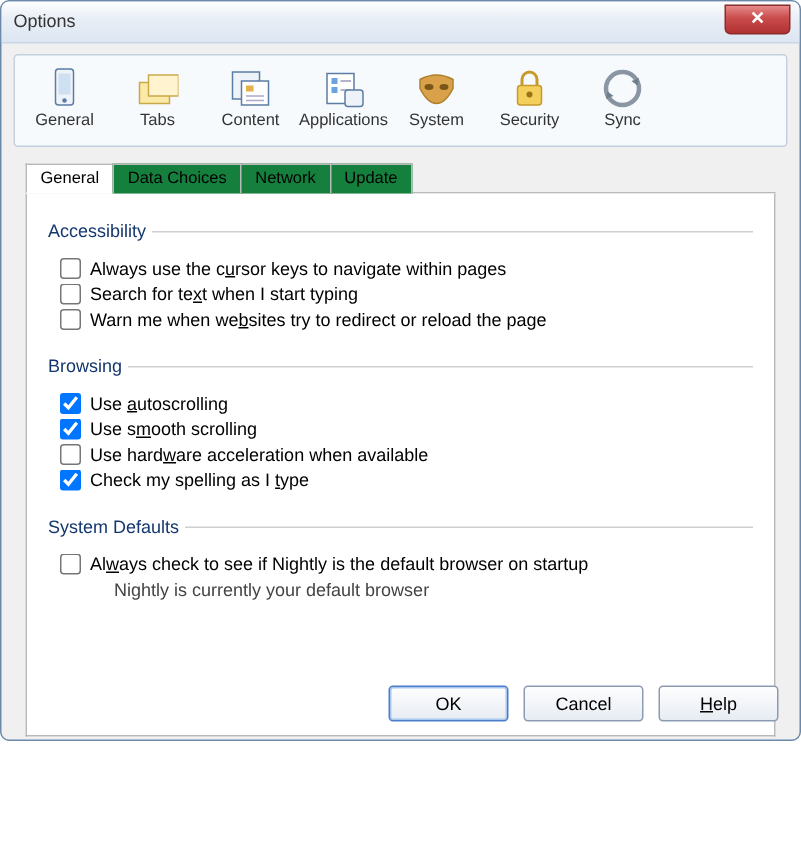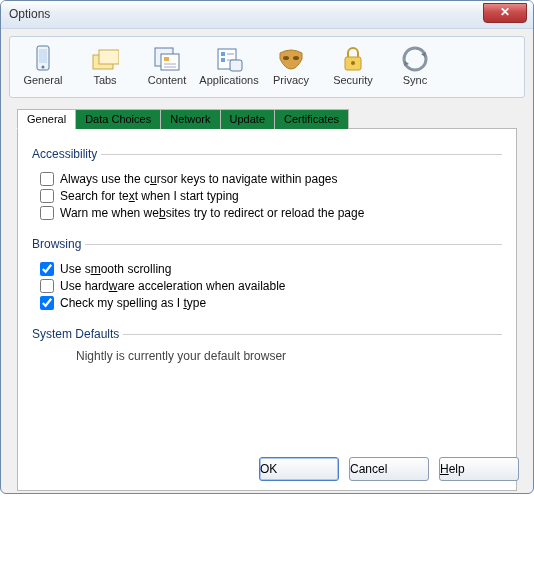--- a/index.html
+++ b/index.html
@@ -18,21 +18,21 @@
 .tab { padding: 3px 9px; border: 1px solid #b9b9b9; border-bottom: none; background: #15803d; margin-right: -1px; cursor: pointer; position: relative; top: 1px; font-size: 11px; }
 .tab.sel { background: #fff; border-bottom: 1px solid #fff; }
 .panel { margin: 0 16px 0 16px; border: 1px solid #b9b9b9; border-top: none; background: #fff; padding: 10px 14px 30px 14px; height: 362px; }
 fieldset { border: none; border-top: 1px solid #cfcfcf; margin: 8px 0 14px 0; padding: 8px 0 0 0; }
 legend { color: #14386e; padding: 0 4px 0 0; font-size: 12px; }
 .row { display: flex; align-items: flex-end; margin: 3px 0 3px 8px; }
 .row input[type=checkbox] { width: 14px; height: 14px; margin: 0 6px 0 0; }
 .subtext { margin-left: 44px; color: #444; }
 .underline { text-decoration: underline; }
 .buttons { position: absolute; right: 14px; bottom: 12px; display: flex; gap: 10px; }
-.btn { min-width: 80px; height: 24px; border: 1px solid #8a9bb3; border-radius: 3px; background: linear-gradient(#fefefe,#e7ecf3); cursor: pointer; text-align: left; line-height: 22px; }
+.btn { min-width: 80px; height: 24px; border: 1px solid #8a9bb3; border-radius: 3px; background: linear-gradient(#fefefe,#e7ecf3); cursor: pointer; text-align: center; line-height: 22px; }
 .btn.def { border: 1px solid #4a7ecb; box-shadow: 0 0 0 1px #a9c7ef inset; }
 svg { display: block; }
 </style>
 </head>
 <body>
 <div class="window">
 
   <div class="titlebar">
     <span class="title">Options</span>
     <div class="closebtn">
@@ -87,21 +87,21 @@
           <div class="lbl">Applications</div>
         </div>
         <div class="tbitem">
           <div class="ic">
             <svg width="28" height="24">
               <path d="M3 6 Q14 0 25 6 L25 12 Q20 22 14 22 Q8 22 3 12 Z" fill="#d9a24a" stroke="#b07f2a"></path>
               <ellipse cx="9" cy="11" rx="3" ry="2" fill="#7a5518"></ellipse>
               <ellipse cx="19" cy="11" rx="3" ry="2" fill="#7a5518"></ellipse>
             </svg>
           </div>
-          <div class="lbl">Privacy</div>
+          <div class="lbl">System</div>
         </div>
         <div class="tbitem">
           <div class="ic">
             <svg width="22" height="26">
               <rect x="3" y="11" width="16" height="13" rx="2" fill="#f3cf5b" stroke="#c79a2d"></rect>
               <path d="M6 11 V7 a5 5 0 0 1 10 0 V11" fill="none" stroke="#c79a2d" stroke-width="2"></path>
               <circle cx="11" cy="17" r="2" fill="#9a7217"></circle>
             </svg>
           </div>
           <div class="lbl">Security</div>
@@ -117,21 +117,20 @@
           <div class="lbl">Sync</div>
         </div>
       </div>
   </div>
 
   <div class="tabs" id="tabs">
       <div class="tab sel">General</div>
       <div class="tab">Data Choices</div>
       <div class="tab">Network</div>
       <div class="tab">Update</div>
-      <div class="tab">Certificates</div>
     </div>
 
   <div class="panel">
 
     <fieldset>
       <legend>Accessibility</legend>
       <div id="g0">
           <div class="row">
             <input type="checkbox" style="">
             <label>Always use the c<span class="underline">u</span>rsor keys to navigate within pages</label>
@@ -145,35 +144,45 @@
             <label>Warn me when we<span class="underline">b</span>sites try to redirect or reload the page</label>
           </div>
         </div>
     </fieldset>
 
     <fieldset>
       <legend>Browsing</legend>
       <div id="g1">
           <div class="row">
             <input type="checkbox" checked="" style="">
+            <label>Use <span class="underline">a</span>utoscrolling</label>
+          </div>
+          <div class="row">
+            <input type="checkbox" checked="" style="">
             <label>Use s<span class="underline">m</span>ooth scrolling</label>
           </div>
           <div class="row">
             <input type="checkbox" style="">
             <label>Use hard<span class="underline">w</span>are acceleration when available</label>
           </div>
           <div class="row">
             <input type="checkbox" checked="" style="">
             <label>Check my spelling as I <span class="underline">t</span>ype</label>
           </div>
         </div>
     </fieldset>
 
     <fieldset>
       <legend>System Defaults</legend>
+      <div id="g2">
+          <div class="row">
+            <input type="checkbox" style="">
+            <label>Al<span class="underline">w</span>ays check to see if Nightly is the default browser on startup</label>
+          </div>
+        </div>
       <div class="subtext">Nightly is currently your default browser</div>
     </fieldset>
 
   </div>
 
   <div class="buttons">
     <div class="btn def">OK</div>
     <div class="btn">Cancel</div>
     <div class="btn"><span class="underline">H</span><span>elp</span></div>
   </div>

